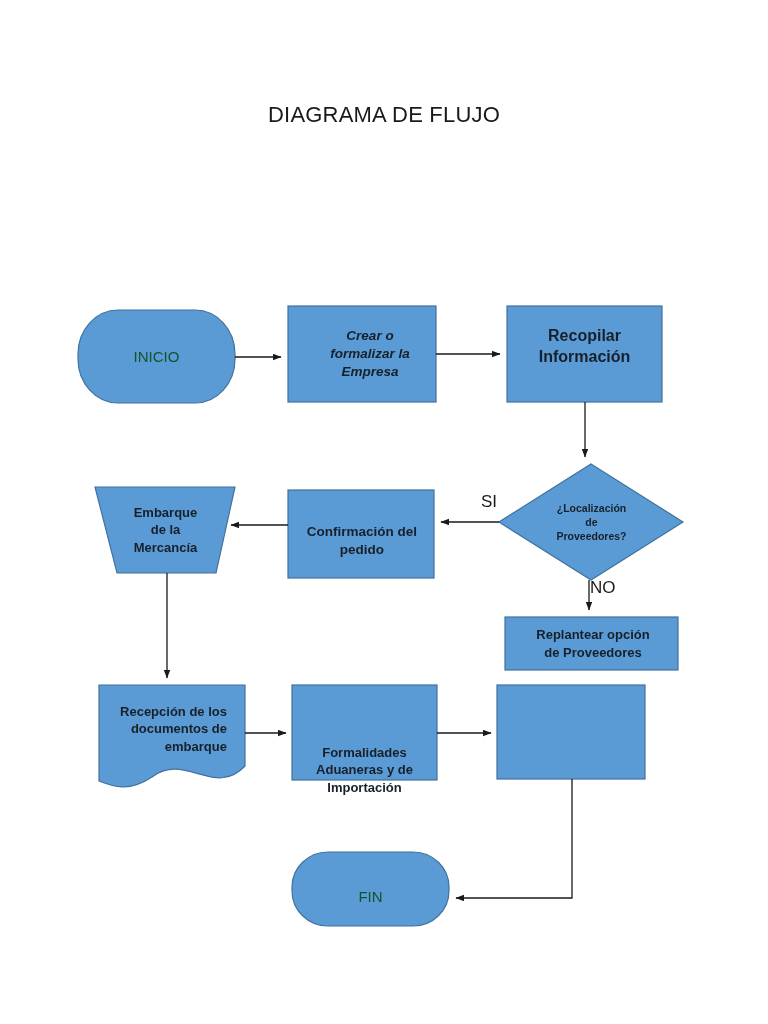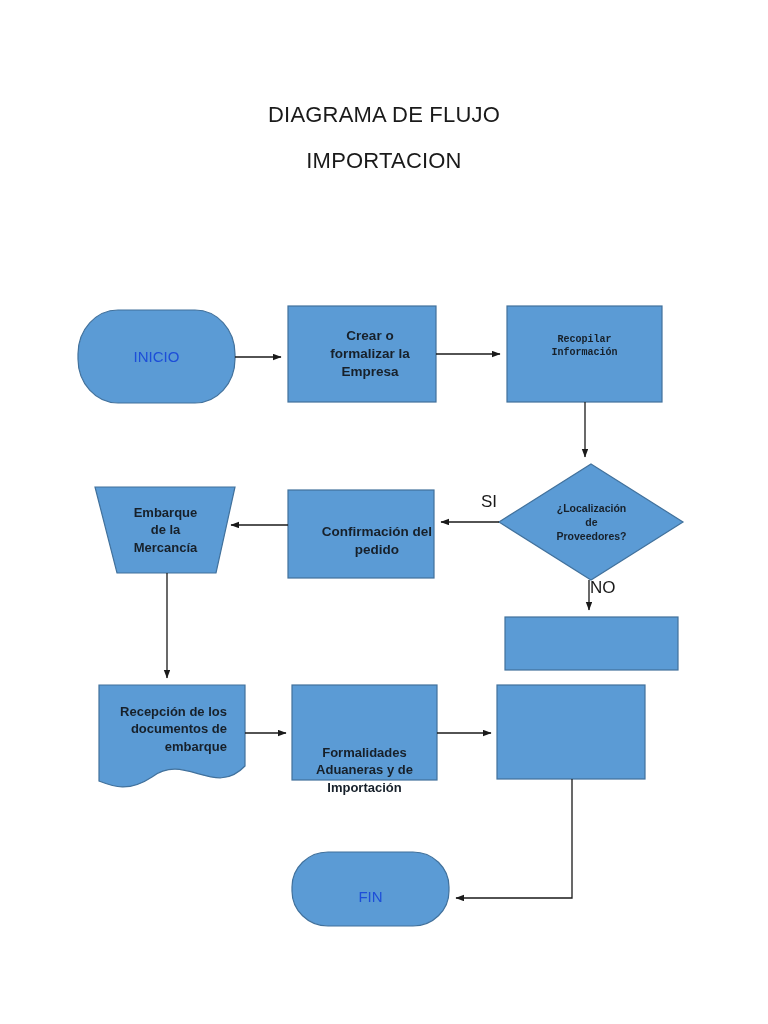--- a/index.html
+++ b/index.html
@@ -51,28 +51,28 @@
     justify-content: center;
     text-align: center;
     font-family: "Liberation Sans", sans-serif;
     font-weight: bold;
     color: #17202a;
     pointer-events: none;
     line-height: 1.32;
   }
   .node-label.terminator {
     font-weight: normal;
-    color: #1d4ed8;
+    color: #14532d;
     font-size: 15px;
   }
   .lbl-inicio  { left: 78px;  top: 310px; width: 157px; height: 93px; }
-  .lbl-crear   { left: 288px; top: 306px; width: 164px; height: 96px; font-size: 13.5px; }
-  .lbl-recop   { left: 507px; top: 306px; width: 155px; height: 80px; font-size: 10px; font-family: Liberation Mono, monospace; }
+  .lbl-crear   { left: 288px; top: 306px; width: 164px; height: 96px; font-size: 13.5px; font-style: italic; }
+  .lbl-recop   { left: 507px; top: 306px; width: 155px; height: 80px; font-size: 16px; }
   .lbl-diamond { left: 519px; top: 488px; width: 145px; height: 70px;  font-size: 10.5px; }
-  .lbl-confir  { left: 290px; top: 490px; width: 144px; height: 101px; font-size: 13.5px; padding-left: 15px; }
+  .lbl-confir  { left: 290px; top: 490px; width: 144px; height: 101px; font-size: 13.5px; }
   .lbl-embar   { left: 108px; top: 490px; width: 115px; height: 80px; font-size: 13px; }
   .lbl-repl    { left: 508px; top: 617px; width: 170px; height: 53px; font-size: 13px; }
   .lbl-recep   { left: 101px; top: 684px; width: 145px; height: 90px; font-size: 13px; text-align: right; }
   .lbl-formal  { left: 292px; top: 685px; width: 145px; height: 82px; font-size: 13px; margin-top: 44px; }
   .lbl-venta   { left: 497px; top: 685px; width: 148px; height: 94px; font-size: 13.5px; }
   .lbl-fin     { left: 292px; top: 860px; width: 157px; height: 74px; }
 
   .edge-label {
     position: absolute;
     font-family: "Liberation Sans", sans-serif;
@@ -83,21 +83,20 @@
   .lbl-si { left: 461px; top: 492px; margin-left: 20px; }
   .lbl-no { left: 590px; top: 578px; }
 </style>
 </head>
 <body>
 
 <div id="page">
 
   <div class="title-block">
     <div class="title-line">DIAGRAMA DE FLUJO</div>
-    <div class="title-line">IMPORTACION</div>
   </div>
 
   <svg id="flow-svg" viewBox="0 0 768 1024">
     <defs>
       <marker id="arrowhead" markerWidth="9" markerHeight="9" refX="8" refY="3.2" orient="auto" markerUnits="userSpaceOnUse">
         <path d="M0,0 L8.6,3.2 L0,6.4 z" fill="#1a1a1a"></path>
       </marker>
     </defs>
 
     <rect x="78" y="310" width="157" height="93" rx="40" ry="44" fill="#5B9BD5" stroke="#41719C" stroke-width="1.2"></rect>
@@ -180,20 +179,26 @@
   </div>
 
   <div class="node-label lbl-embar">
     <div>
       <div>Embarque</div>
       <div>de la</div>
       <div>Mercancía</div>
     </div>
   </div>
 
+  <div class="node-label lbl-repl">
+    <div>
+      <div>Replantear opción</div>
+      <div>de Proveedores</div>
+    </div>
+  </div>
 
   <div class="node-label lbl-recep">
     <div>
       <div>Recepción de los</div>
       <div>documentos de</div>
       <div>embarque</div>
     </div>
   </div>
 
   <div class="node-label lbl-formal">

